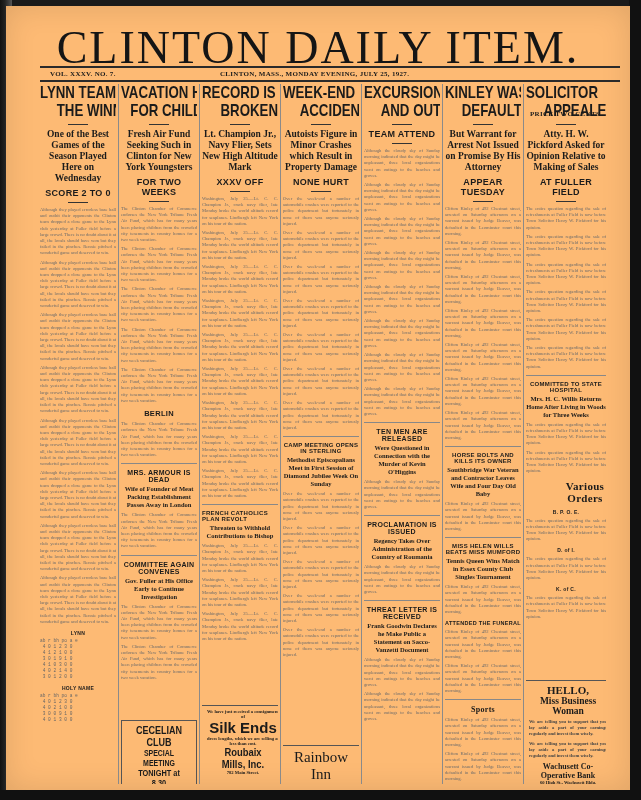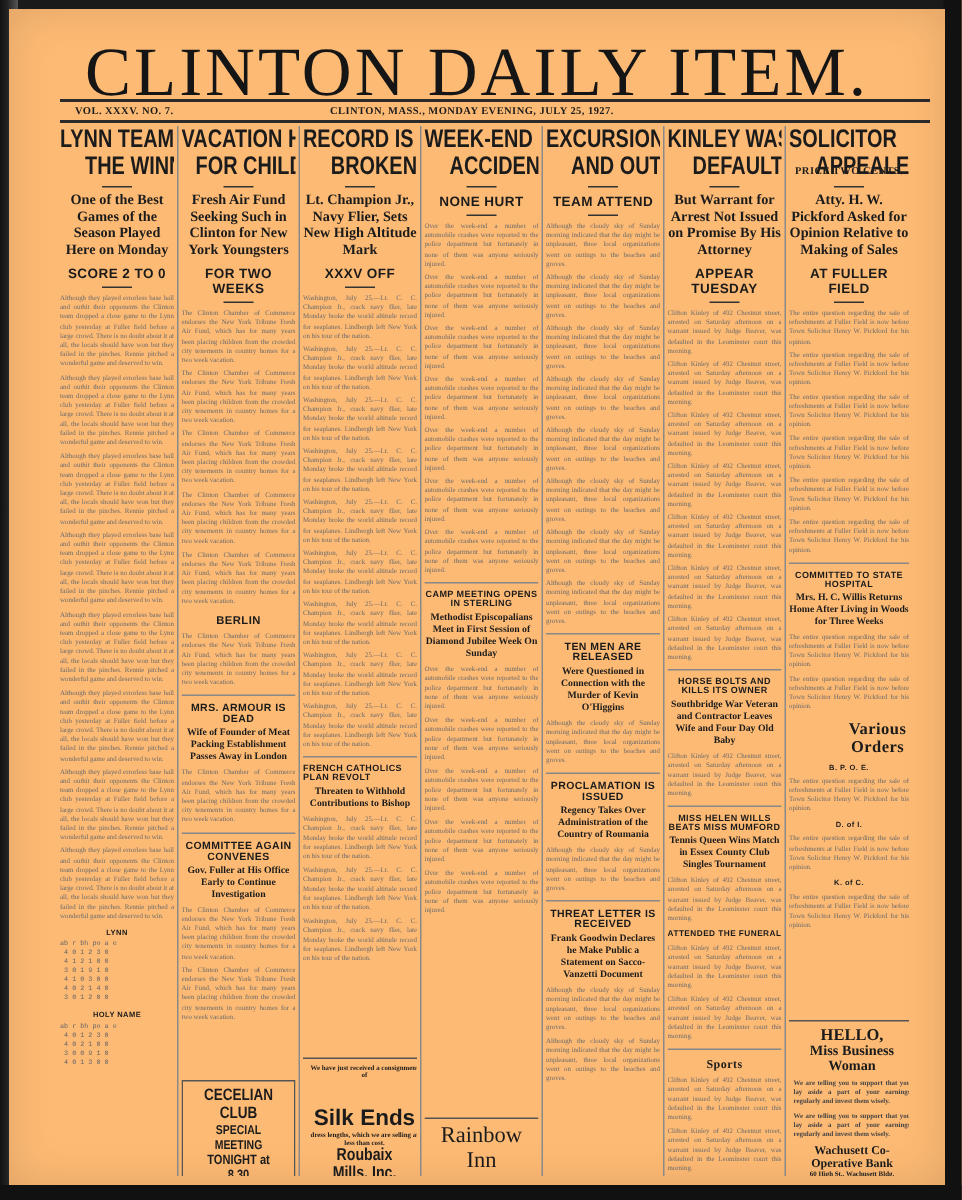--- a/index.html
+++ b/index.html
@@ -61,21 +61,21 @@
   <div class="colrule" style="left:193px;"></div>
   <div class="colrule" style="left:274px;"></div>
   <div class="colrule" style="left:355px;"></div>
   <div class="colrule" style="left:436px;"></div>
   <div class="colrule" style="left:517px;"></div>
 
   <div class="col" style="left:34px;width:76px;">
     <div class="hd1">LYNN TEAM</div>
     <div class="hd1 r" style="transform-origin:right;">THE WINNER</div>
     <div class="dash"></div>
-    <div class="deck" style="font-size:9.5px;line-height:11px;">One of the Best Games of the Season Played Here on Monday</div>
+    <div class="deck" style="font-size:9.5px;line-height:11px;">One of the Best Games of the Season Played Here on Wednesday</div>
     <div class="tag" style="font-size:9px;">SCORE 2 TO 0</div>
     <div class="dash"></div>
     <div class="body">Although they played errorless base ball and outhit their opponents the Clinton team dropped a close game to the Lynn club yesterday at Fuller field before a large crowd. There is no doubt about it at all, the locals should have won but they failed in the pinches. Rennie pitched a wonderful game and deserved to win.</div>
     <div class="body">Although they played errorless base ball and outhit their opponents the Clinton team dropped a close game to the Lynn club yesterday at Fuller field before a large crowd. There is no doubt about it at all, the locals should have won but they failed in the pinches. Rennie pitched a wonderful game and deserved to win.</div>
     <div class="body">Although they played errorless base ball and outhit their opponents the Clinton team dropped a close game to the Lynn club yesterday at Fuller field before a large crowd. There is no doubt about it at all, the locals should have won but they failed in the pinches. Rennie pitched a wonderful game and deserved to win.</div>
     <div class="body">Although they played errorless base ball and outhit their opponents the Clinton team dropped a close game to the Lynn club yesterday at Fuller field before a large crowd. There is no doubt about it at all, the locals should have won but they failed in the pinches. Rennie pitched a wonderful game and deserved to win.</div>
     <div class="body">Although they played errorless base ball and outhit their opponents the Clinton team dropped a close game to the Lynn club yesterday at Fuller field before a large crowd. There is no doubt about it at all, the locals should have won but they failed in the pinches. Rennie pitched a wonderful game and deserved to win.</div>
     <div class="body">Although they played errorless base ball and outhit their opponents the Clinton team dropped a close game to the Lynn club yesterday at Fuller field before a large crowd. There is no doubt about it at all, the locals should have won but they failed in the pinches. Rennie pitched a wonderful game and deserved to win.</div>
     <div class="body">Although they played errorless base ball and outhit their opponents the Clinton team dropped a close game to the Lynn club yesterday at Fuller field before a large crowd. There is no doubt about it at all, the locals should have won but they failed in the pinches. Rennie pitched a wonderful game and deserved to win.</div>
     <div class="body">Although they played errorless base ball and outhit their opponents the Clinton team dropped a close game to the Lynn club yesterday at Fuller field before a large crowd. There is no doubt about it at all, the locals should have won but they failed in the pinches. Rennie pitched a wonderful game and deserved to win.</div>
@@ -143,31 +143,32 @@
     <div class="body">Washington, July 25.—Lt. C. C. Champion Jr., crack navy flier, late Monday broke the world altitude record for seaplanes. Lindbergh left New York on his tour of the nation.</div>
     <div class="body">Washington, July 25.—Lt. C. C. Champion Jr., crack navy flier, late Monday broke the world altitude record for seaplanes. Lindbergh left New York on his tour of the nation.</div>
     <div class="sep"></div>
     <div class="sub" style="text-align:left;font-size:6px;">FRENCH CATHOLICS PLAN REVOLT</div>
     <div class="subdeck">Threaten to Withhold Contributions to Bishop</div>
     <div class="body">Washington, July 25.—Lt. C. C. Champion Jr., crack navy flier, late Monday broke the world altitude record for seaplanes. Lindbergh left New York on his tour of the nation.</div>
     <div class="body">Washington, July 25.—Lt. C. C. Champion Jr., crack navy flier, late Monday broke the world altitude record for seaplanes. Lindbergh left New York on his tour of the nation.</div>
     <div class="body">Washington, July 25.—Lt. C. C. Champion Jr., crack navy flier, late Monday broke the world altitude record for seaplanes. Lindbergh left New York on his tour of the nation.</div>
     <div class="ad" style="position:absolute;left:0;top:615px;width:76px;border-width:1px 0 0 0;">
       <div style="font-size:4.6px;font-weight:bold;">We have just received a consignment of</div>
-      <div style="font-family:'Liberation Sans',sans-serif;font-size:15px;font-weight:bold;margin-top:18px;">Silk Ends</div>
+      <div style="font-family:'Liberation Sans',sans-serif;font-size:15px;font-weight:bold;">Silk Ends</div>
       <div style="font-size:4.6px;font-weight:bold;">dress lengths, which we are selling at less than cost.</div>
       <div class="adL" style="font-size:11.5px;">Roubaix Mills, Inc.</div>
       <div style="font-size:4.6px;font-weight:bold;">782 Main Street.</div>
     </div>
   </div>
 
   <div class="col" style="left:277px;width:76px;">
     <div class="hd1">WEEK-END</div>
     <div class="hd1 r">ACCIDENTS</div>
     <div class="dash"></div>
+    <div class="deck" style="font-size:9.5px;line-height:11px;">Autoists Figure in Minor Crashes which Result in Property Damage</div>
     <div class="tag" style="font-size:9px;">NONE HURT</div>
     <div class="dash"></div>
     <div class="body">Over the week-end a number of automobile crashes were reported to the police department but fortunately in none of them was anyone seriously injured.</div>
     <div class="body">Over the week-end a number of automobile crashes were reported to the police department but fortunately in none of them was anyone seriously injured.</div>
     <div class="body">Over the week-end a number of automobile crashes were reported to the police department but fortunately in none of them was anyone seriously injured.</div>
     <div class="body">Over the week-end a number of automobile crashes were reported to the police department but fortunately in none of them was anyone seriously injured.</div>
     <div class="body">Over the week-end a number of automobile crashes were reported to the police department but fortunately in none of them was anyone seriously injured.</div>
     <div class="body">Over the week-end a number of automobile crashes were reported to the police department but fortunately in none of them was anyone seriously injured.</div>
     <div class="body">Over the week-end a number of automobile crashes were reported to the police department but fortunately in none of them was anyone seriously injured.</div>
     <div class="sep"></div>

